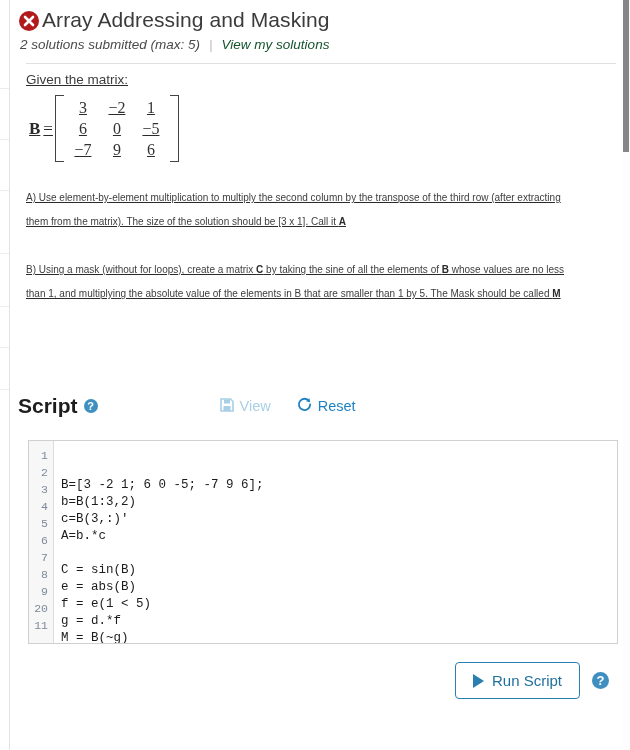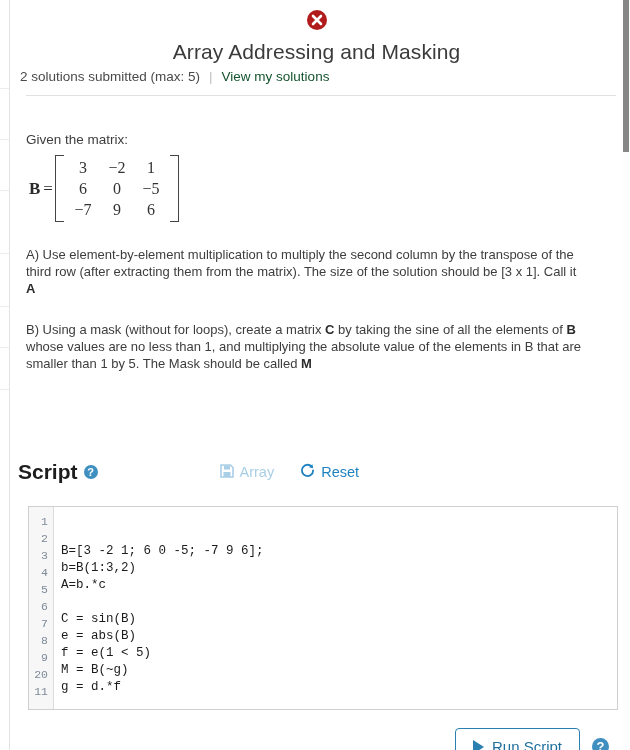--- a/index.html
+++ b/index.html
@@ -52,22 +52,21 @@
     width: 613px; height: 750px;
   }
 
   
   .header {
     padding: 8px 8px 0 8px;
   }
   .title-row {
     display: flex;
     align-items: center;
-    gap: 10px;
-    flex-direction: column;
+    gap: 2px;
   }
   .err-icon {
     width: 22px; height: 22px;
     flex: 0 0 auto;
     position: relative;
     top: 1px;
   }
   .page-title {
     font-size: 21px;
     font-weight: normal;
@@ -75,39 +74,41 @@
     letter-spacing: .1px;
     line-height: 1.1;
   }
   .sub-row {
     display: flex;
     align-items: baseline;
     gap: 9px;
     margin: 6px 0 0 2px;
     font-size: 13.5px;
     color: #4a4a4a;
+    font-style: italic;
   }
   .sep {
     color: #bdbdbd;
   }
   .link {
     color: #14532d;
     cursor: pointer;
   }
   .hr {
     margin: 11px 0 0 8px;
     width: 590px;
     height: 0;
     border-top: 1px solid #e0e0e0;
   }
 
   
   .body-wrap {
     padding: 0 8px;
-    margin-top: 36px;
+    margin-top: 8px;
+    text-decoration: underline;
   }
   .given {
     font-size: 13.5px;
     color: #3d3d3d;
     margin: 0 0 8px 8px;
   }
 
   
   .matrix-block {
     display: flex;
@@ -138,22 +139,22 @@
     padding: 2px 2px;
   }
   .mat-cell {
     font-size: 16px;
     line-height: 21px;
     text-align: center;
     color: #333;
   }
 
   .para {
-    font-size: 13px;
-    line-height: 17px;
+    font-size: 10px;
+    line-height: 24px;
     color: #3d3d3d;
     margin: 0 0 0 8px;
     max-width: 556px;
   }
   .para.a { margin-top: 24px; }
   .para.b { margin-top: 24px; }
   .para b { font-weight: bold; color: #2b2b2b; }
 
   
   .script-bar {
@@ -344,21 +345,21 @@
 
     <div class="tool-group">
       <div class="tool disabled">
         <span>
           <svg width="14" height="14" viewBox="0 0 14 14">
             <path d="M1 1 h9.5 L13 3.5 V13 H1 Z" fill="none" stroke="#a8cfe6" stroke-width="1.6"></path>
             <rect x="4" y="1.5" width="6" height="4" fill="#a8cfe6"></rect>
             <rect x="3.5" y="8" width="7" height="5" fill="#a8cfe6"></rect>
           </svg>
         </span>
-        <span>Array</span>
+        <span>View</span>
       </div>
 
       <div class="tool">
         <span>
           <svg width="15" height="15" viewBox="0 0 16 16">
             <path d="M13 4.6 A6 6 0 1 0 14 8" fill="none" stroke="#1f82c0" stroke-width="2" stroke-linecap="round"></path>
             <path d="M13.4 1.2 L13.6 5.4 L9.5 4.6 Z" fill="#1f82c0"></path>
           </svg>
         </span>
         <span>Reset</span>
@@ -377,27 +378,28 @@
         <div>6</div>
         <div>7</div>
         <div>8</div>
         <div>9</div>
         <div>20</div>
         <div>11</div>
       </div>
     <div class="code" id="codearea">
         <div>B=[3 -2 1; 6 0 -5; -7 9 6];</div>
         <div>b=B(1:3,2)</div>
+        <div>c=B(3,:)'</div>
         <div>A=b.*c</div>
         <div></div>
         <div>C = sin(B)</div>
         <div>e = abs(B)</div>
         <div>f = e(1 &lt; 5)</div>
+        <div>g = d.*f</div>
         <div>M = B(~g)</div>
-        <div>g = d.*f</div>
       </div>
   </div>
 
   <div class="run-row">
     <div class="run-btn">
       <span class="play"></span>
       <span>Run Script</span>
     </div>
     <span class="help-badge lg">?</span>
   </div>

